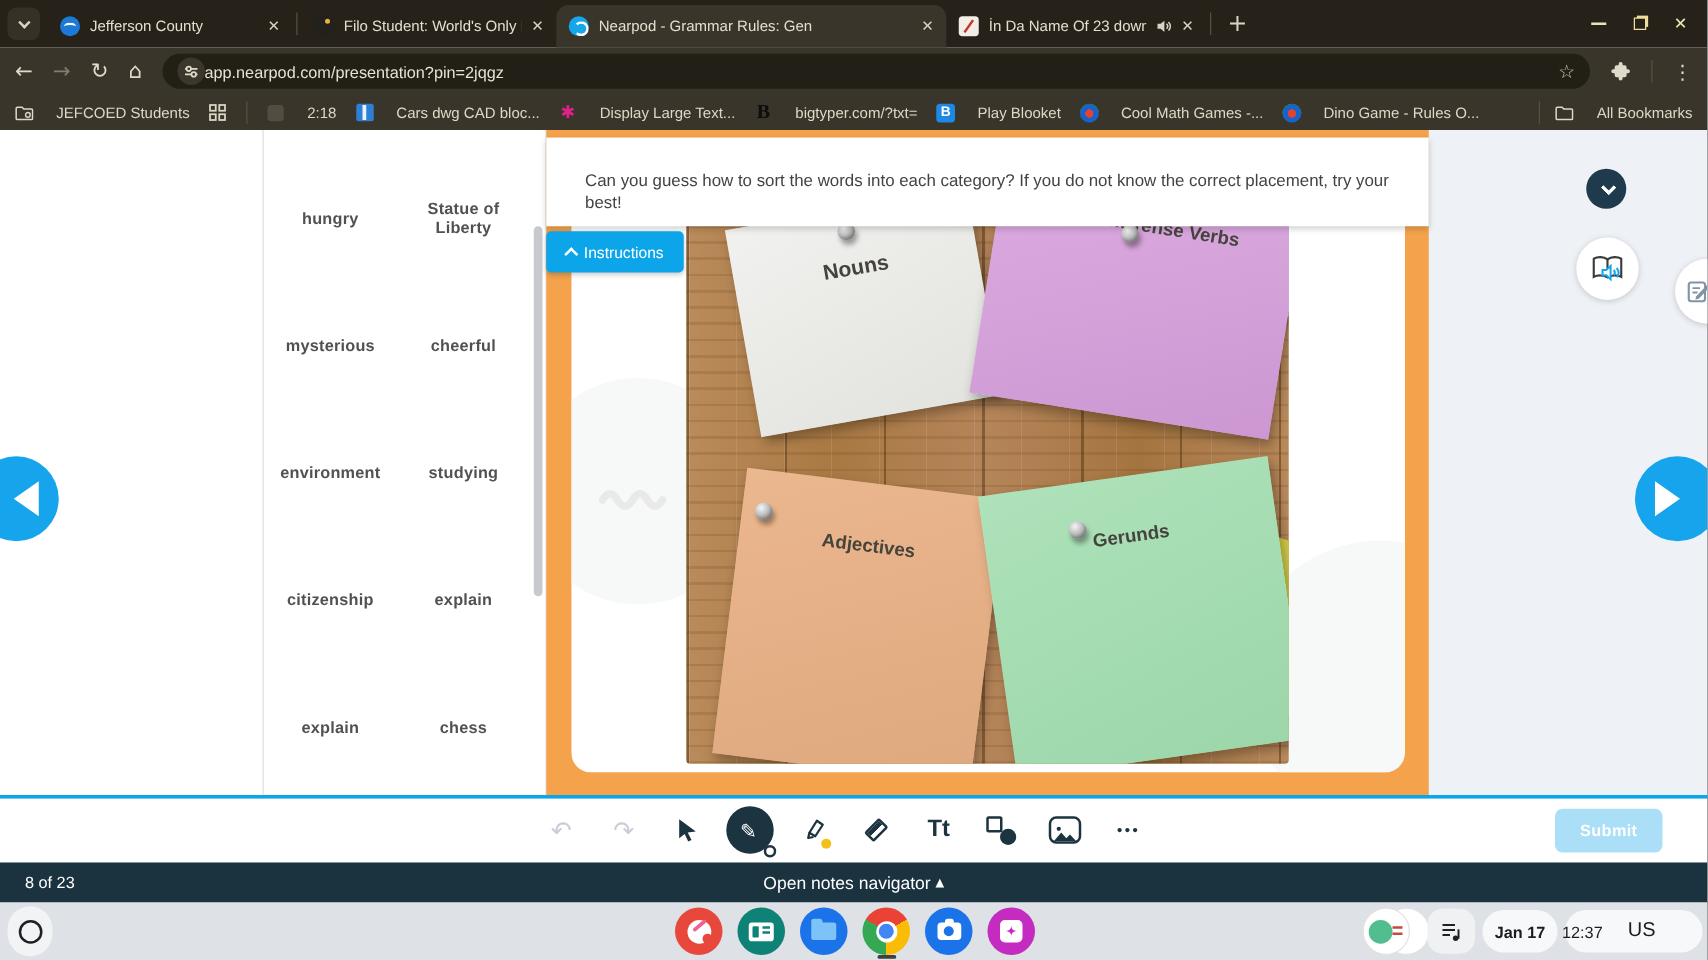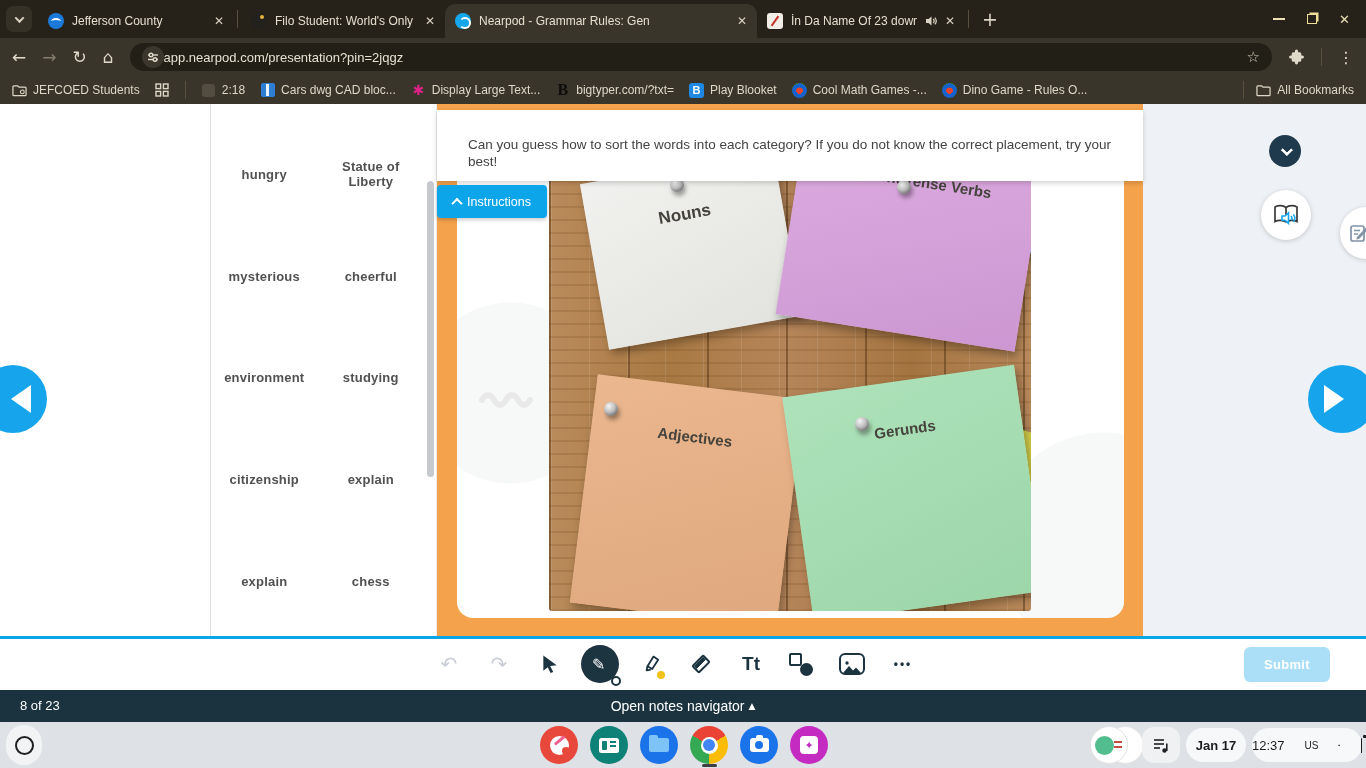--- a/index.html
+++ b/index.html
@@ -35,21 +35,21 @@
   .omnibox { flex:1; height:28px; background:#221F16; border-radius:14px; display:flex; align-items:center; padding:0 12px; gap:0; color:#E6E1D1; font-size:13px; }
   .tune-chip { width:22px; height:22px; border-radius:50%; background:#3B372C; display:flex; align-items:center; justify-content:center; flex:none; }
   .url-text { white-space:nowrap; }
   .omni-spacer { flex:1; }
   .star { color:#CFCAB9; font-size:15px; }
   .toolbar-sep { width:1px; height:18px; background:#56513F; }
   .kebab { color:#DFDACA; font-size:16px; }
 
   
   .bookmarks { position:absolute; top:76px; left:0; width:1366px; height:28px; background:#3A352A; display:flex; align-items:center; padding:0 12px; gap:15px; font-size:12px; color:#DDD8C7; }
-  .bm { display:flex; align-items:center; gap:6px; white-space:nowrap; }
+  .bm { display:flex; align-items:center; gap:18px; white-space:nowrap; }
   .bm-icon { width:15px; height:15px; flex:none; display:inline-flex; align-items:center; justify-content:center; }
   .bm-faded { width:13px; height:13px; background:#6B6557; opacity:.5; border-radius:3px; }
   .bm-cars { width:14px; height:14px; background:#2D7FD3; border-radius:2px; position:relative; } .bm-cars::after{content:"";position:absolute;left:5px;top:1px;width:3px;height:12px;background:#E8F2FB;}
   .bm-ast { color:#E0218A; font-size:14px; }
   .bm-bigb { color:#0D0D0D; font-family:"Liberation Serif", serif; font-weight:bold; font-size:16px; line-height:1; }
   .bm-blooket { width:15px; height:15px; background:#1E88E5; border-radius:3px; color:#fff; font-weight:bold; font-size:11px; display:flex; align-items:center; justify-content:center; }
   .bm-cool { width:15px; height:15px; border-radius:50%; background:radial-gradient(circle at 50% 52%, #E8412C 0 30%, #1763CE 31% 68%, #35A231 69%); }
   .bm-right { margin-left:auto; display:flex; align-items:center; gap:12px; }
 
   
@@ -498,21 +498,21 @@
             <line x1="1" y1="7" x2="11" y2="7"></line>
             <line x1="1" y1="11" x2="7" y2="11"></line>
           </g>
         <circle cx="11.5" cy="13.5" r="2.2" fill="#202124"></circle>
           <rect x="13" y="6.5" width="1.6" height="7.5" fill="#202124"></rect>
       </svg>
     </div>
     <div class="date-pill">Jan 17</div>
     <div class="status-pill">
       <span>12:37</span>
-      <span style="font-size:10px">US</span>
+      <span style="font-size:16px">US</span>
       <svg width="15" height="13" viewBox="0 0 15 13">
           <path d="M7.5 12 L0.9 4.6 C4.6 1.2 10.4 1.2 14.1 4.6 Z" fill="#1C1D1F"></path>
         </svg>
       <span class="battery"></span>
     </div>
   </div>
 
 </div>
 
 </body></html>

